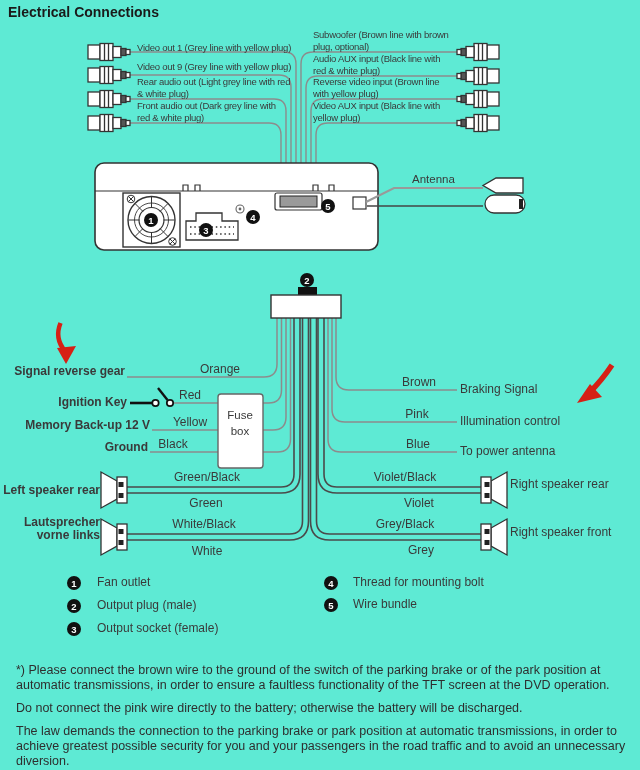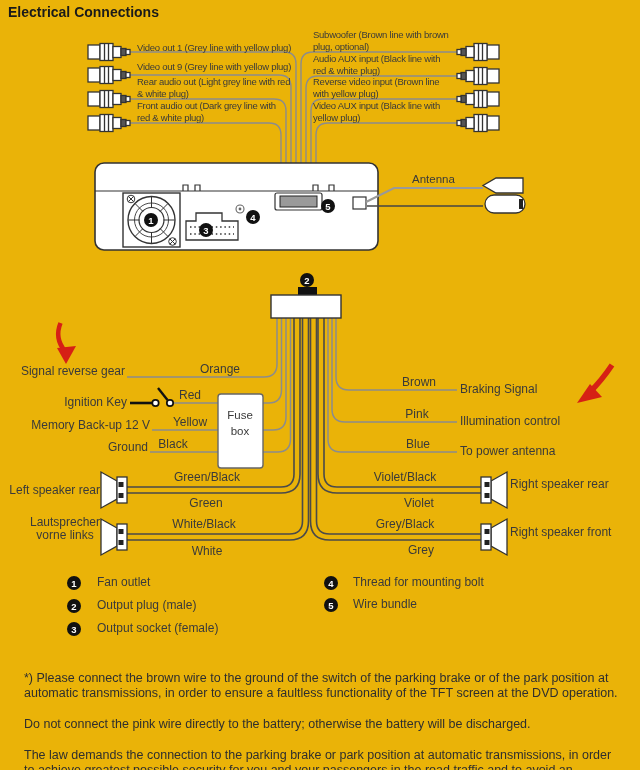--- a/index.html
+++ b/index.html
@@ -1,30 +1,30 @@
 <!DOCTYPE html>
 <html><head>
 <meta charset="utf-8">
 <style>
   html,body{margin:0;padding:0;background:#fff;}
-  #stage{position:relative;width:640px;height:770px;background:#eab308;overflow:hidden;
+  #stage{position:relative;width:640px;height:770px;background:#5eead4;overflow:hidden;
          font-family:"Liberation Sans",sans-serif;color:#3a3a3a;}
   #title{position:absolute;left:8px;top:4px;font-size:14px;font-weight:bold;color:#1a1a1a;}
   svg{position:absolute;left:0;top:0;}
   .lbl{position:absolute;font-size:12px;line-height:1.12;color:#3a3a3a;white-space:pre-line;}
   .lbl.c{transform:translateX(-50%);text-align:center;}
-  .lbl.r{transform:translateX(-100%);text-align:center;}
+  .lbl.r{transform:translateX(-100%);text-align:right;font-weight:bold;}
   .rca{font-size:9.5px;letter-spacing:-0.25px;line-height:11.5px;white-space:pre;}
   .badge{position:absolute;width:14px;height:14px;border-radius:50%;background:#111;color:#fff;
          font-size:9.5px;font-weight:bold;display:flex;align-items:center;justify-content:center;
          transform:translate(-50%,-50%);}
   .fuse{position:absolute;font-size:11.5px;transform:translateX(-50%);text-align:center;line-height:1.3;}
   #note{position:absolute;left:8px;top:655px;width:628px;font-size:12.5px;line-height:15px;color:#2e2e2e;}
   #note .head b{color:#1a1a1a;}
-  #note p{margin:16px;}
+  #note p{margin:8px;}
 </style>
 </head>
 <body>
 
 <div id="stage">
 
   <div id="title">Electrical Connections</div>
 
   <svg width="640" height="770" viewBox="0 0 640 770">
     <defs>

